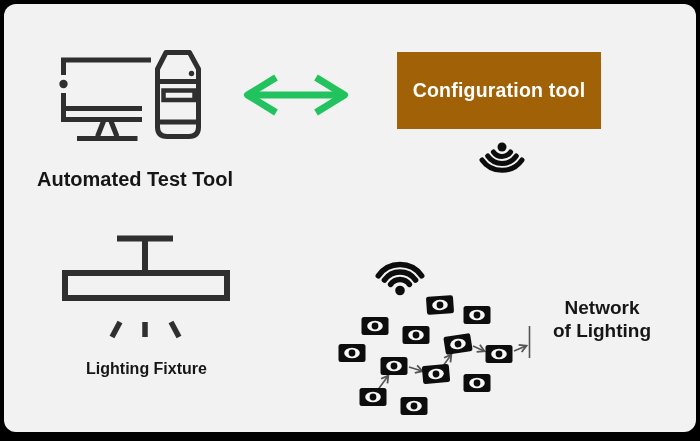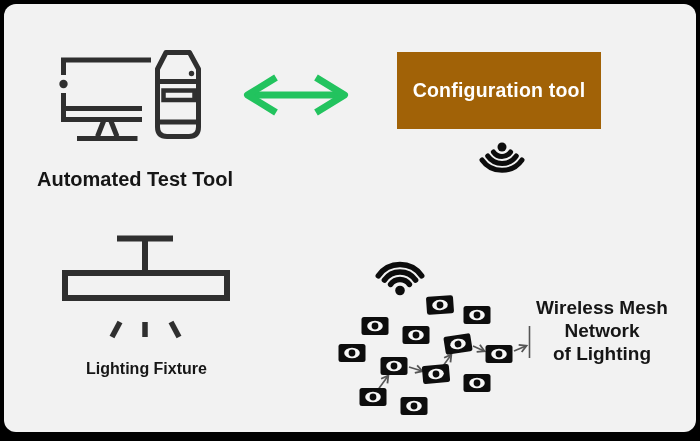--- a/index.html
+++ b/index.html
@@ -154,17 +154,16 @@
 
 
   <div class="config-box">
     <span>Configuration tool</span>
   </div>
 
 
   <div class="lbl lbl-fixture">Lighting Fixture</div>
 
   <div class="lbl lbl-mesh">
-    <span>Wireless Mesh</span>
     <span>Network</span>
     <span>of Lighting</span>
   </div>
 </div>
 
 </body></html>

